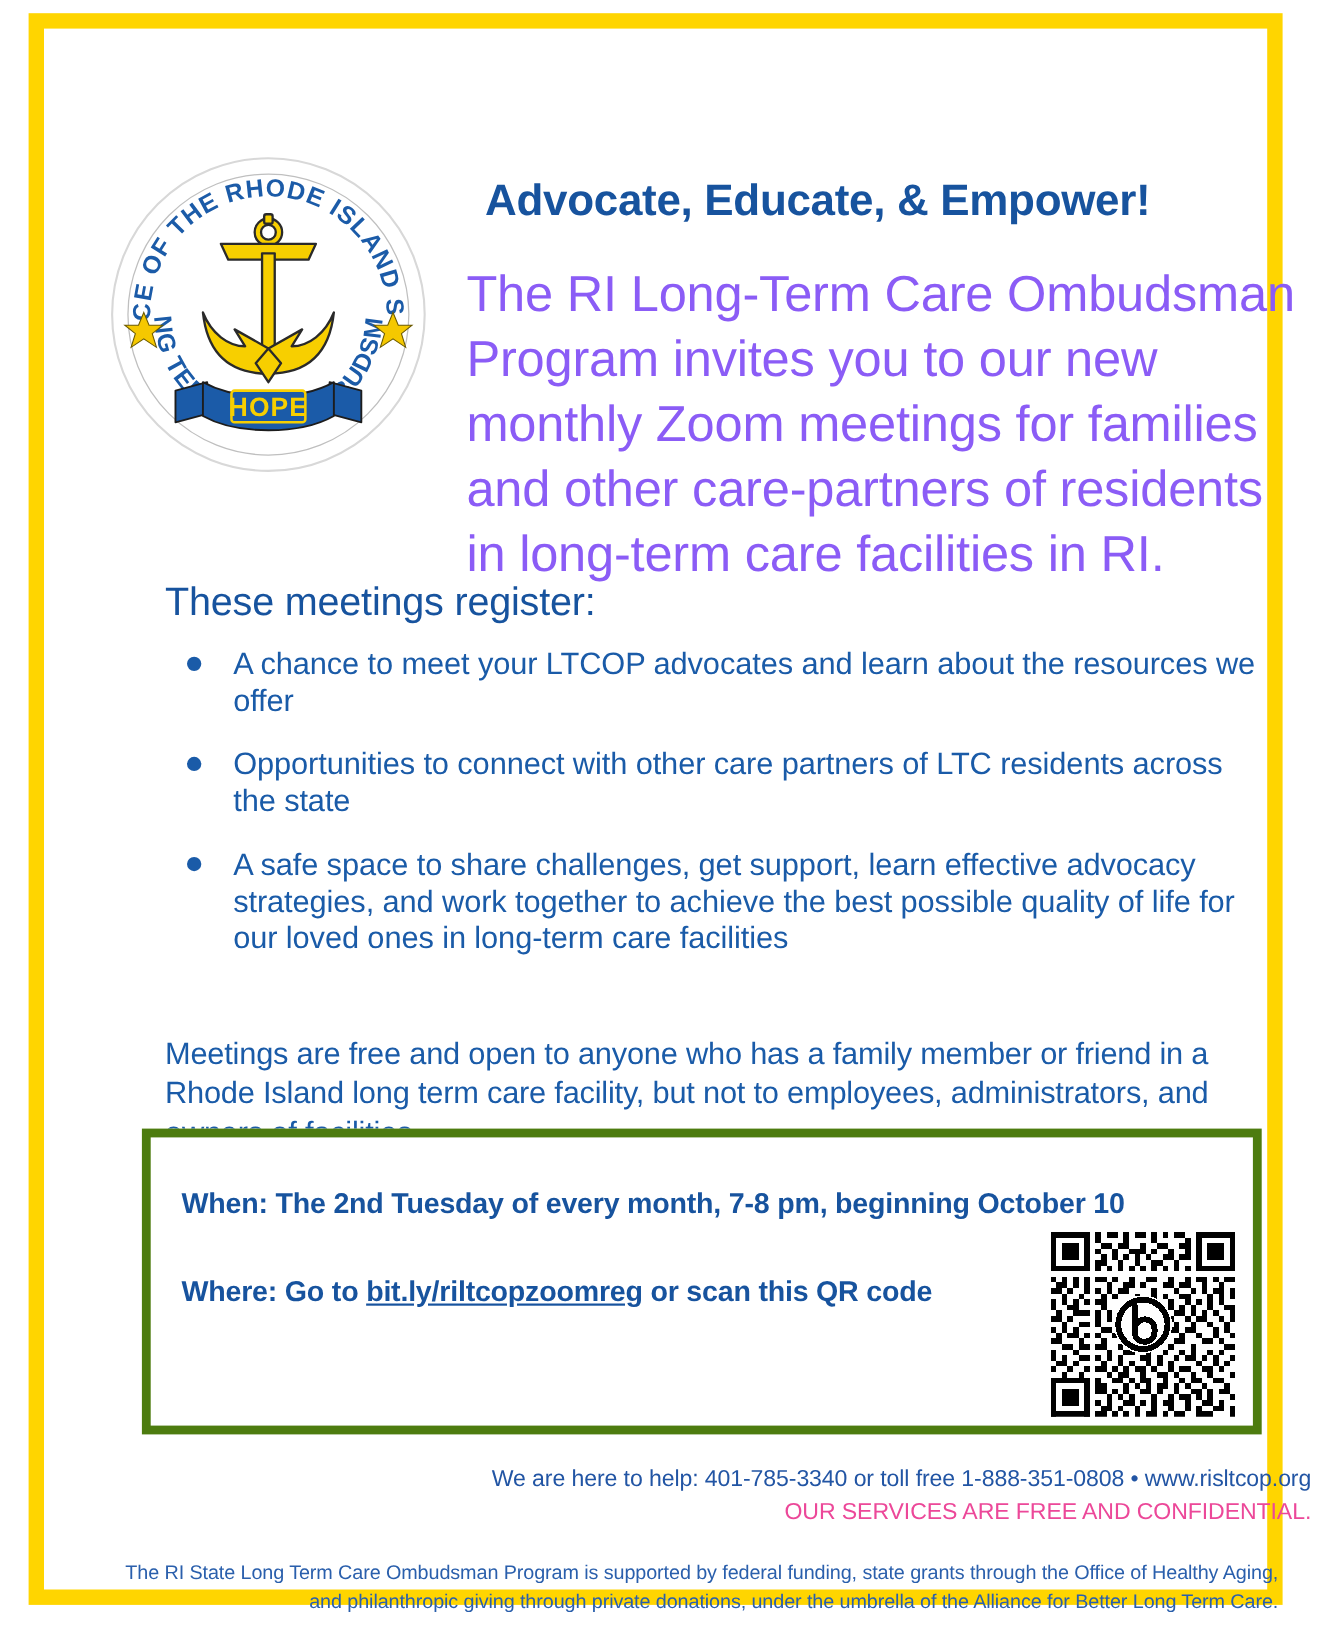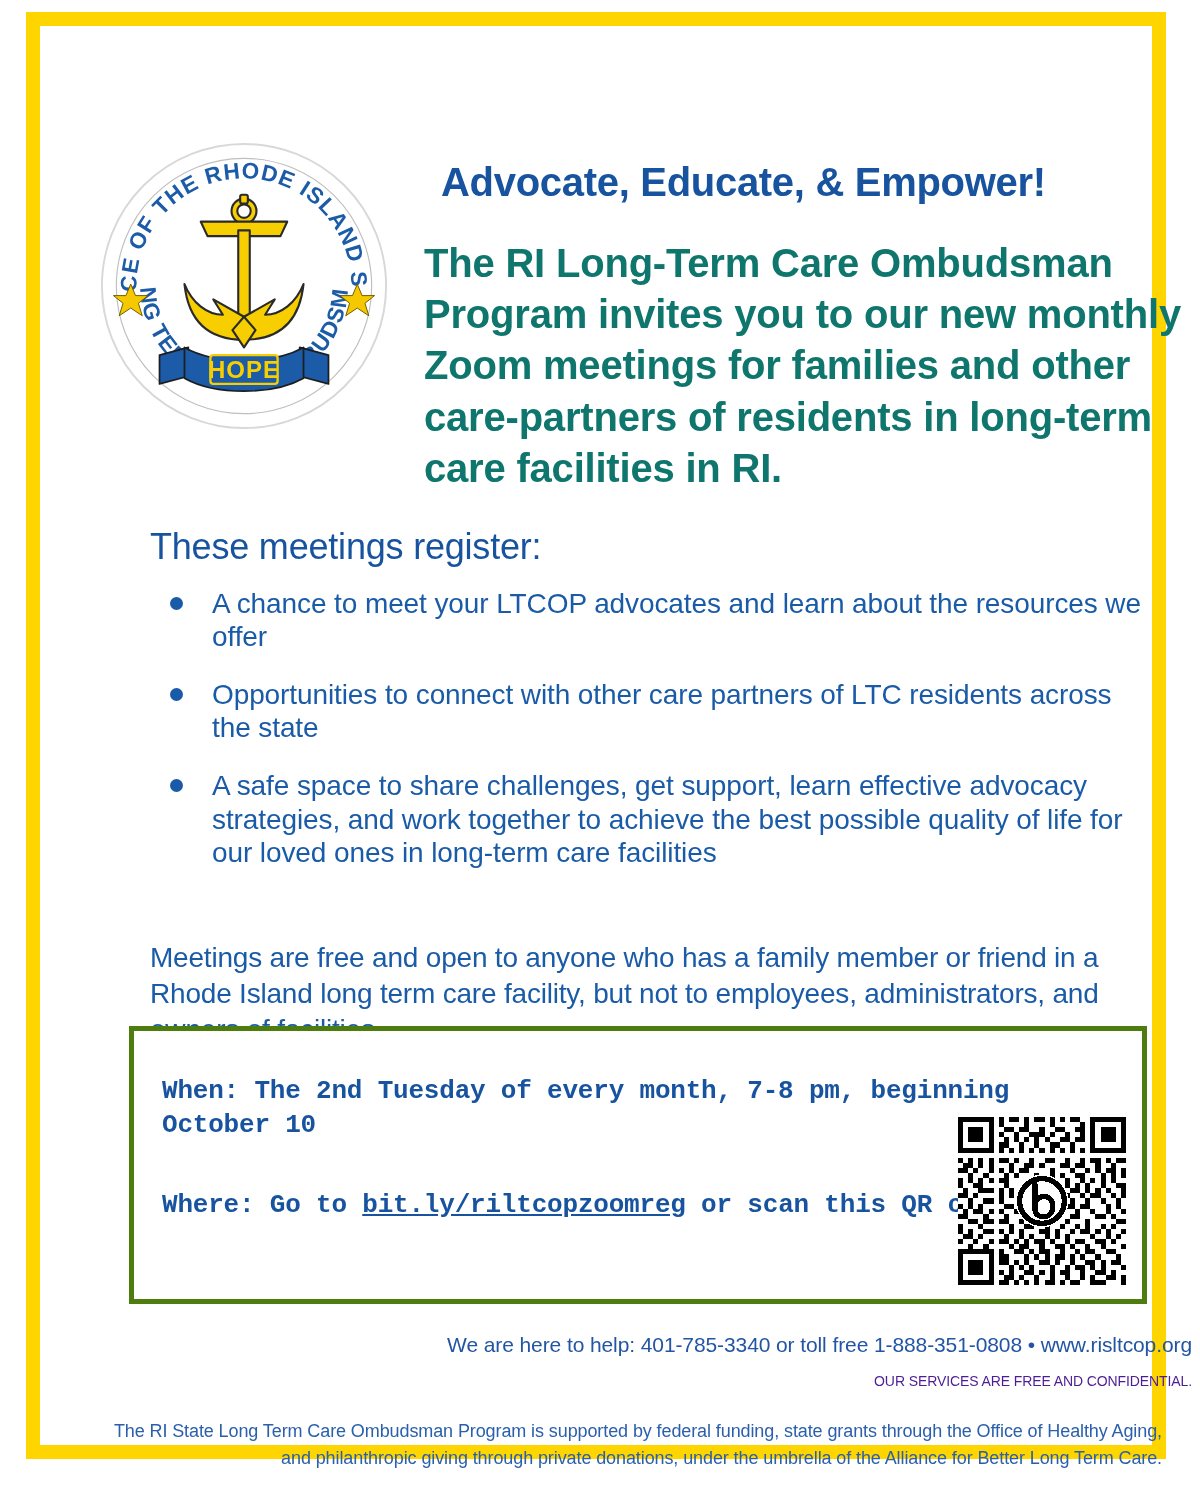--- a/index.html
+++ b/index.html
@@ -70,23 +70,23 @@
   }
   .headline {
     color: #17539E;
     font-size: 40px;
     font-weight: bold;
     letter-spacing: -0.3px;
     line-height: 1.1;
     margin: 0 0 34px 17px;
   }
   .subhead {
-    color: #0f766e;
-    font-size: 40px;
-    font-weight: bold;
+    color: #8b5cf6;
+    font-size: 46px;
+    font-weight: normal;
     line-height: 1.28;
     letter-spacing: -0.2px;
     margin: 0;
   }
 
   
   .provide-wrap {
     position: absolute;
     left: 70px;
     top: 475px;
@@ -136,24 +136,23 @@
     letter-spacing: -0.2px;
   }
 
   
   .info-box {
     position: absolute;
     left: 49px;
     top: 974px;
     width: 1018px;
     height: 278px;
-    border: 5px solid #4d7c0f;
+    border: 8px solid #4d7c0f;
     box-sizing: border-box;
     background: #ffffff;
-    font-family: Liberation Mono, monospace;
   }
   .info-inner {
     position: relative;
     width: 100%;
     height: 100%;
     padding: 44px 24px 0 28px;
     box-sizing: border-box;
   }
   .info-line {
     color: #17539E;
@@ -186,25 +185,25 @@
     text-align: right;
   }
   .footer-help {
     color: #2255A4;
     font-size: 21px;
     line-height: 1.42;
     letter-spacing: -0.1px;
     margin: 0;
   }
   .footer-free {
-    color: #4c1d95;
-    font-size: 14px;
+    color: #ec4899;
+    font-size: 21px;
     line-height: 1.42;
     letter-spacing: -0.1px;
-    margin: 12px 0 26px 0;
+    margin: 0 0 26px 0;
   }
   .footer-fine {
     color: #2A5FAC;
     font-size: 18px;
     line-height: 1.5;
     letter-spacing: -0.1px;
     margin: 0;
     padding: 0 30px;
   }
 </style>

